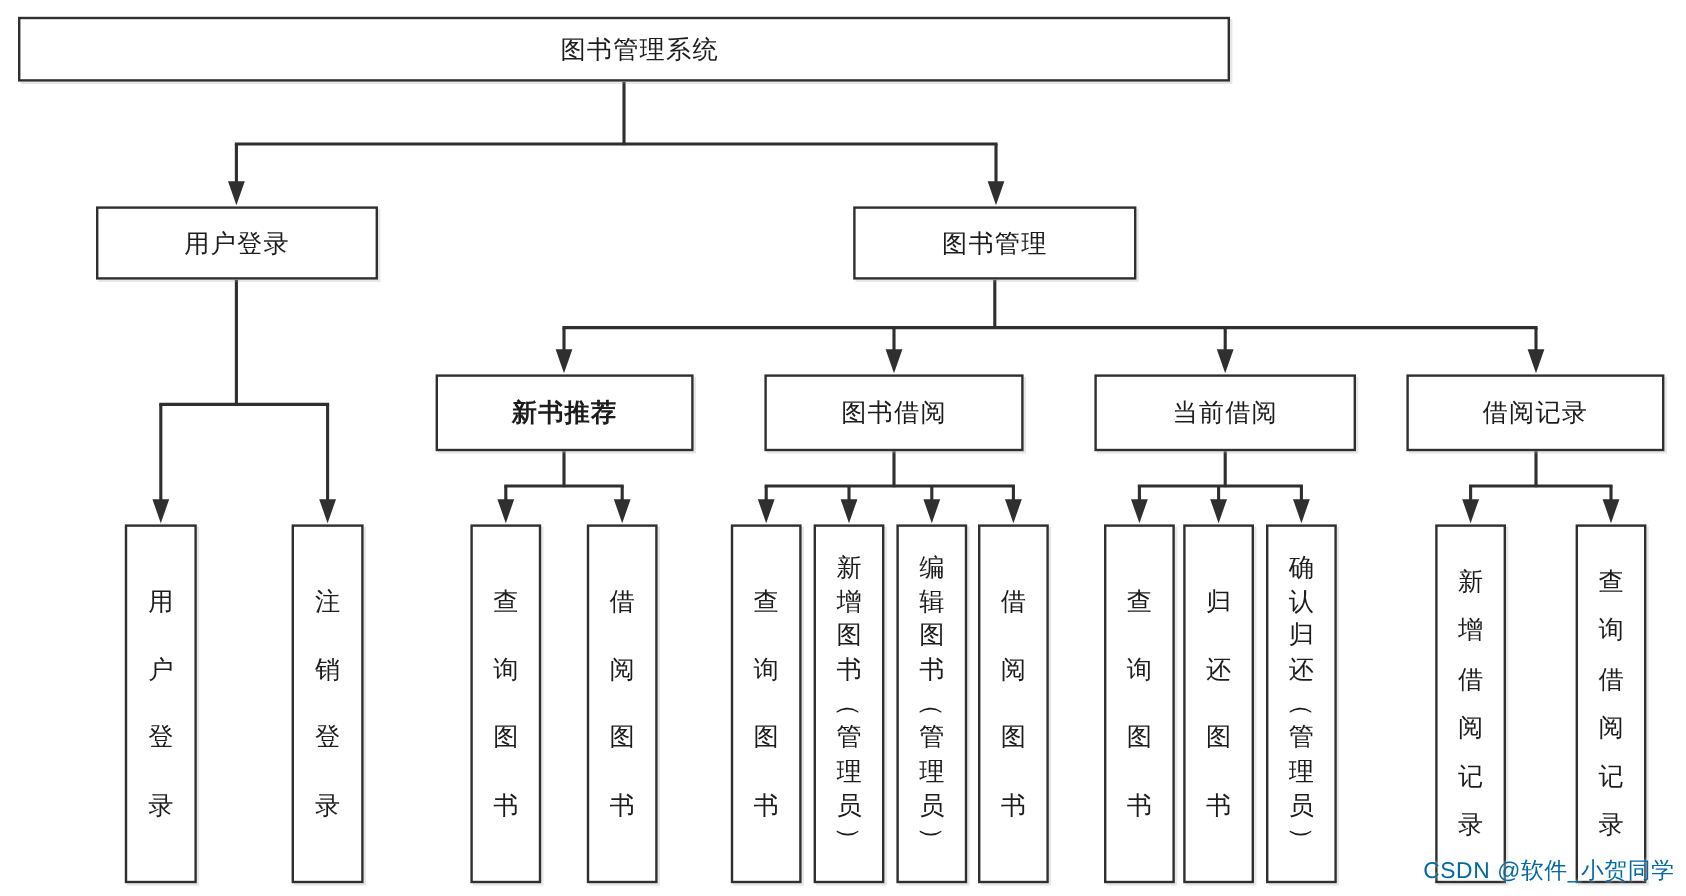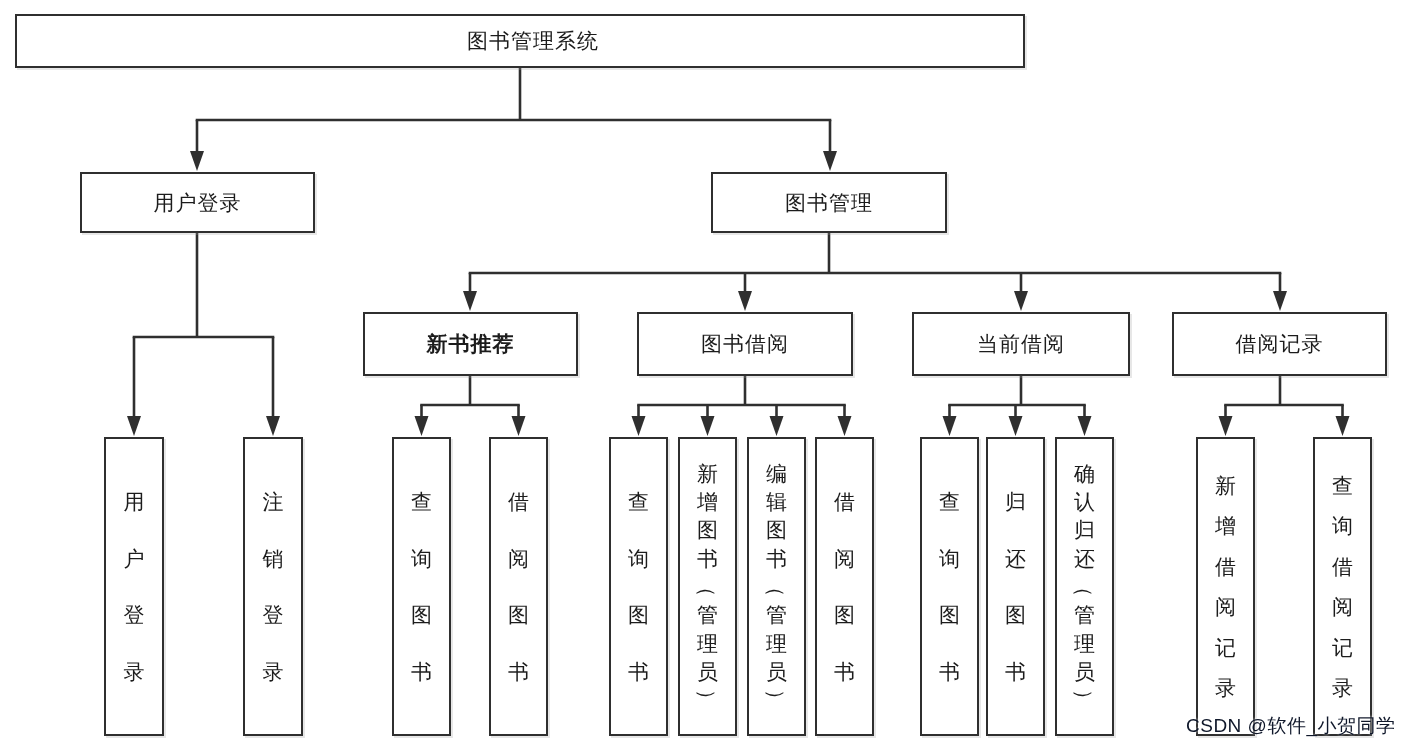--- a/index.html
+++ b/index.html
@@ -55,21 +55,21 @@
   }
   .vchar.rot {
     transform: rotate(90deg);
   }
   #watermark {
     position: absolute;
     left: 1186px;
     top: 713px;
     z-index: 3;
     font-size: 19px;
-    color: #0f172a;
+    color: #0369a1;
     white-space: nowrap;
     text-shadow: 0 0 3px #ffffff;
     letter-spacing: 0.5px;
   }
 </style>
 </head>
 <body>
 
 <div id="stage">
 

